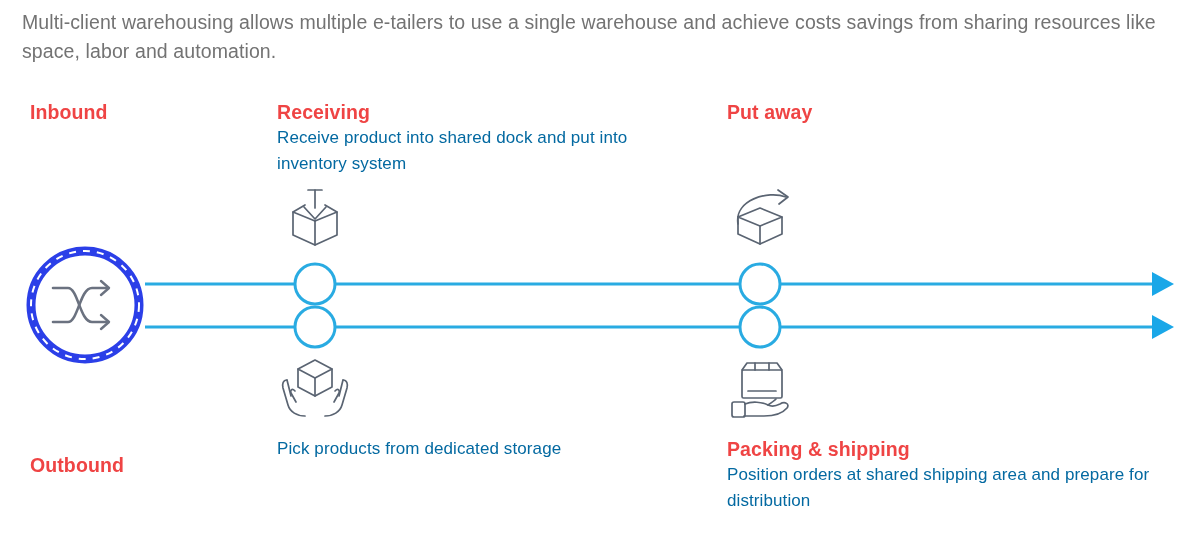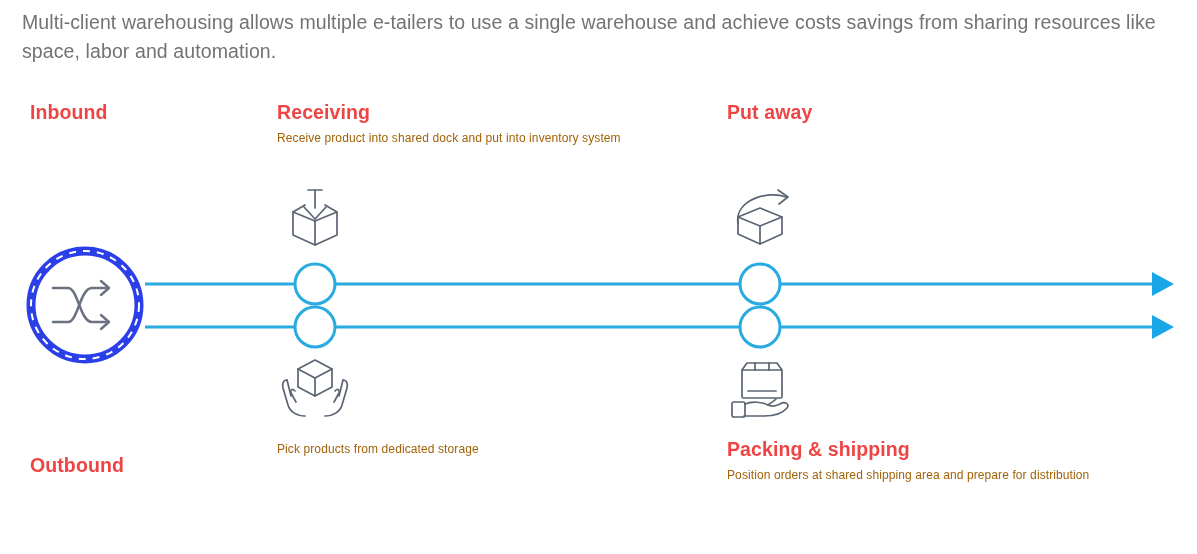--- a/index.html
+++ b/index.html
@@ -34,23 +34,23 @@
     position: absolute;
   }
   .block-title {
     font-size: 19.5px;
     font-weight: bold;
     color: #ef4444;
     line-height: 26px;
     letter-spacing: 0.1px;
   }
   .block-desc {
-    font-size: 12px;
+    font-size: 17px;
     line-height: 26px;
-    color: #a16207;
+    color: #0369a1;
     letter-spacing: 0.1px;
   }
   .block-desc + .block-desc {
     margin-top: 18px;
   }
 
   #inbound-label   { left: 30px;  top: 99px;  }
   #outbound-label  { left: 30px;  top: 452px; }
   #receiving-block { left: 277px; top: 99px;  width: 420px; }
   #putaway-block   { left: 727px; top: 99px;  width: 440px; }

